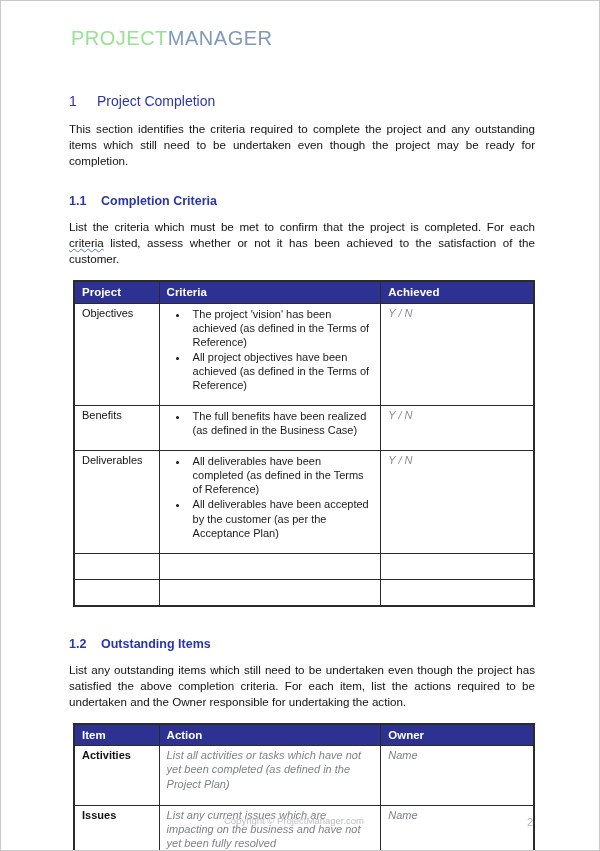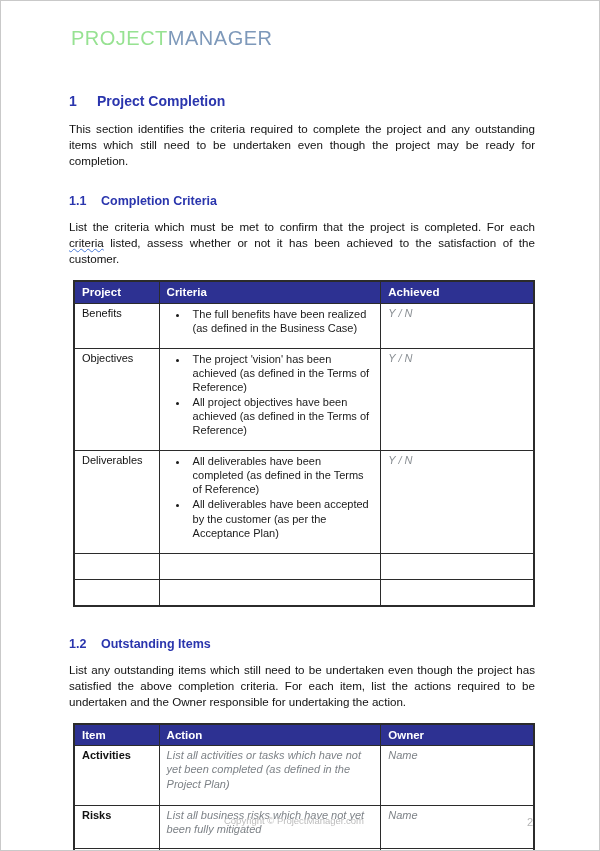--- a/index.html
+++ b/index.html
@@ -12,21 +12,21 @@
     font-family:"Liberation Sans", sans-serif;
     color:#1a1a1a;
     overflow:hidden;
   }
   .content{padding:0 64px 0 68px;}
   
   .logo{margin:27px 0 0 2px; font-weight:normal; font-size:20px; letter-spacing:.5px; line-height:1;}
   .logo .p1{color:#97e292;}
   .logo .p2{color:#7e99ba;}
   
-  h1.sec{margin:45px 0 12px 0; font-size:14px; color:#2a35ad; font-weight:bold;}
+  h1.sec{margin:45px 0 12px 0; font-size:14px; color:#2a35ad; font-weight:normal;}
   h2.sec{margin:25px 0 0 0; font-size:12.5px; color:#2a35ad; font-weight:bold;}
   .sec .num{display:inline-block; min-width:28px;}
   h2.sec .num{min-width:32px;}
   
   p.body{margin:11px 0 0 0; font-size:11.6px; line-height:1.38; text-align:justify; color:#111;}
   .misspell{
     text-decoration:underline;
     text-decoration-style:wavy;
     text-decoration-color:#4a7bd8;
     text-decoration-thickness:1px;
@@ -99,34 +99,34 @@
         </colgroup>
       <thead>
         <tr>
           <th>Project</th>
           <th>Criteria</th>
           <th>Achieved</th>
         </tr>
       </thead>
       <tbody>
         <tr>
-          <td class="cat">Benefits</td>
+          <td class="cat">Objectives</td>
           <td>
             <ul class="crit">
-              <li>The full benefits have been realized (as defined in the Business Case)</li>
+              <li>The project 'vision' has been achieved (as defined in the Terms of Reference)</li>
+              <li>All project objectives have been achieved (as defined in the Terms of Reference)</li>
             </ul>
           </td>
           <td class="yn">Y / N</td>
         </tr>
         <tr>
-          <td class="cat">Objectives</td>
+          <td class="cat">Benefits</td>
           <td>
             <ul class="crit">
-              <li>The project 'vision' has been achieved (as defined in the Terms of Reference)</li>
-              <li>All project objectives have been achieved (as defined in the Terms of Reference)</li>
+              <li>The full benefits have been realized (as defined in the Business Case)</li>
             </ul>
           </td>
           <td class="yn">Y / N</td>
         </tr>
         <tr>
           <td class="cat">Deliverables</td>
           <td>
             <ul class="crit">
               <li>All deliverables have been completed (as defined in the Terms of Reference)</li>
               <li>All deliverables have been accepted by the customer (as per the Acceptance Plan)</li>
@@ -165,25 +165,20 @@
           <th>Owner</th>
         </tr>
       </thead>
       <tbody>
         <tr>
           <td class="item-name">Activities</td>
           <td class="placeholder" style="padding-bottom:14px;">List all activities or tasks which have not yet been completed (as defined in the Project Plan)</td>
           <td class="placeholder">Name</td>
         </tr>
         <tr>
-          <td class="item-name">Risks</td>
-          <td class="placeholder" style="padding-bottom:12px;">List all business risks which have not yet been fully mitigated</td>
-          <td class="placeholder">Name</td>
-        </tr>
-        <tr>
           <td class="item-name">Issues</td>
           <td class="placeholder" style="padding-bottom:9px;">List any current issues which are impacting on the business and have not yet been fully resolved</td>
           <td class="placeholder">Name</td>
         </tr>
 
       </tbody>
     </table>
 
   </div>
 

